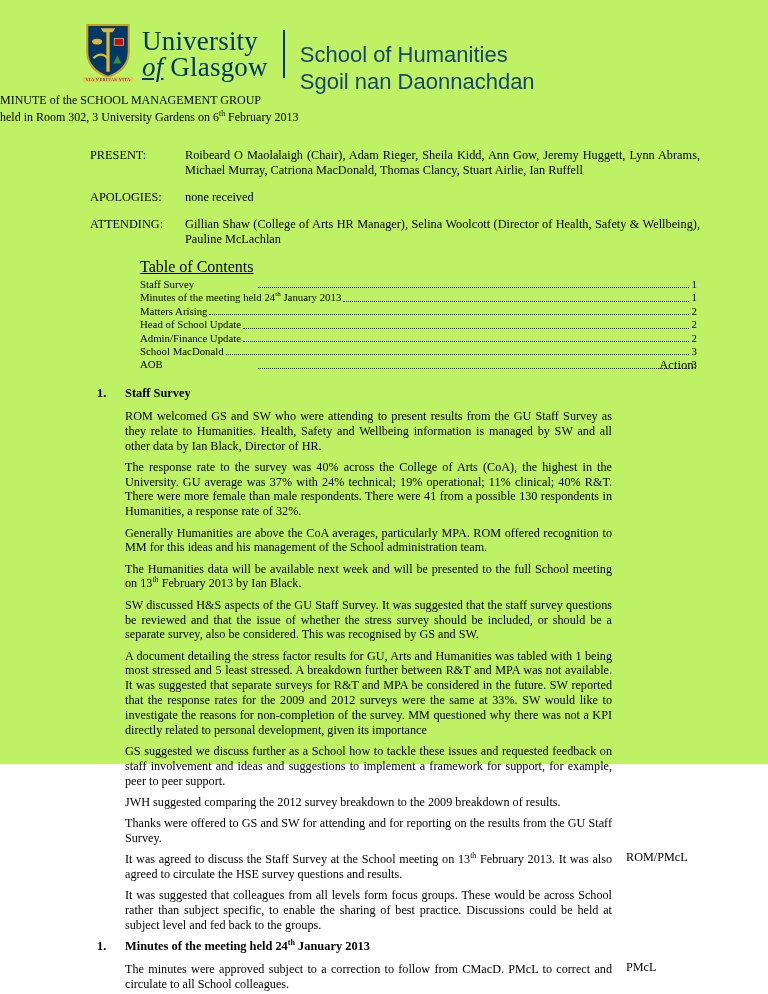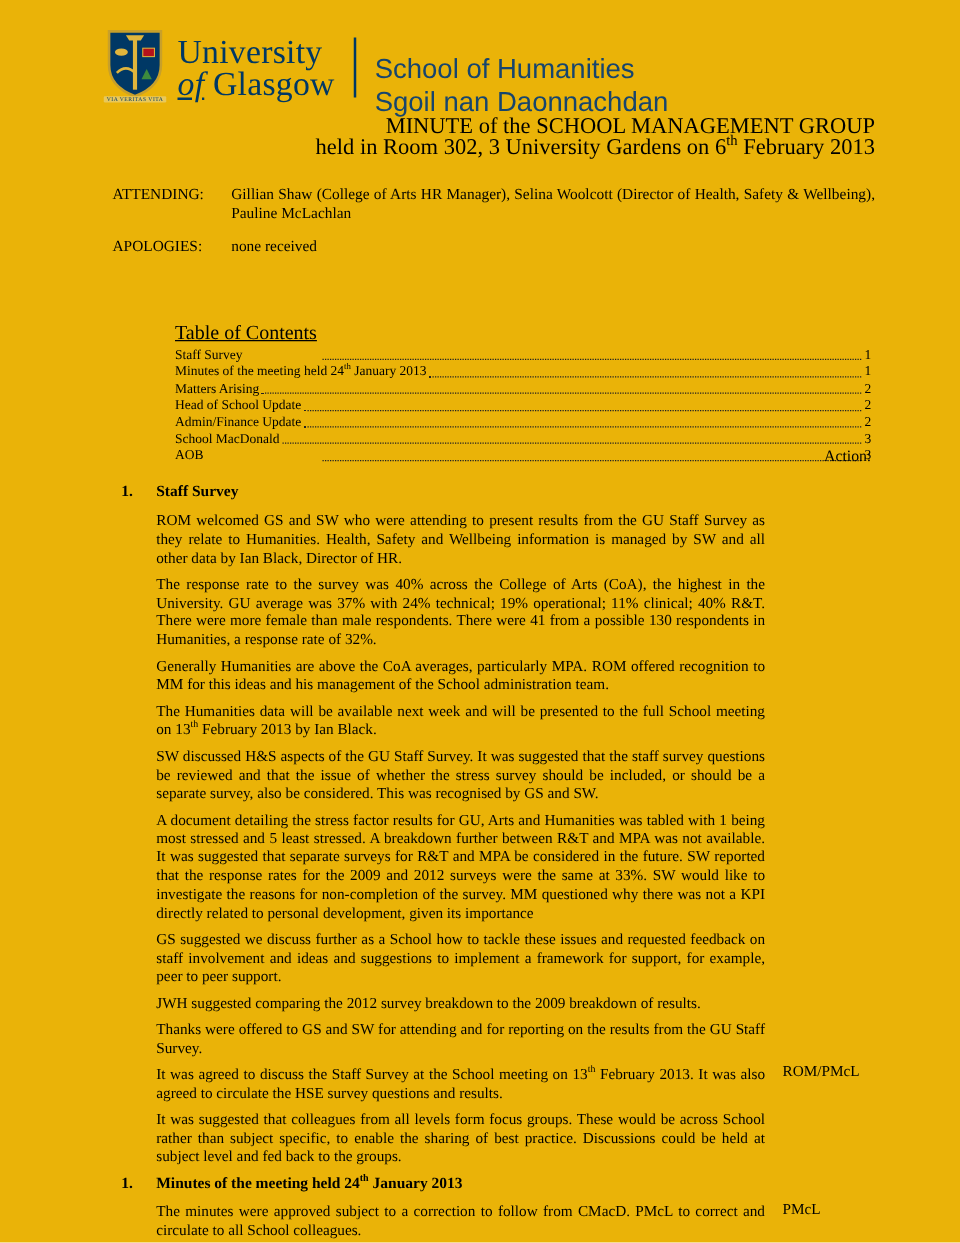--- a/index.html
+++ b/index.html
@@ -4,21 +4,21 @@
 <style>
   * { margin: 0; padding: 0; box-sizing: border-box; }
   html, body { background: #ffffff; }
   body {
     width: 768px; height: 994px;
     font-family: "Liberation Serif", "DejaVu Serif", serif;
     color: #000;
     position: relative;
     overflow: hidden;
   }
-  .page { position: relative; width: 768px; height: 994px; background: #eab308; }
+  .page { position: relative; width: 768px; height: 764px; background: #bef264; }
 
   
   .logo-row {
     position: absolute; top: 13px; left: 85px;
     display: flex; align-items: center; gap: 11px;
   }
   .crest { width: 46px; height: 62px; display: flex; flex-direction: column; align-items: center; }
   .motto-ribbon {
     margin-top: -2px;
     font-family: "Liberation Serif", serif;
@@ -31,21 +31,21 @@
   .wordmark .of { font-style: italic; text-decoration: underline; }
   .logo-divider { width: 2px; height: 48px; background: #003865; margin: 0 4px; }
   .school-block {
     font-family: "Liberation Sans", "DejaVu Sans", sans-serif;
     color: #17456e; font-size: 22px; line-height: 27px; font-weight: 400; margin-top: 28px;
   }
 
   
   .doc-title {
     position: absolute; top: 92px; left: 0; width: 700px;
-    text-align: right; font-size: 18px; line-height: 16.5px;
+    font-size: 12px; line-height: 16.5px;
   }
   sup { font-size: 0.65em; vertical-align: super; line-height: 0; }
 
   
   .attendance { position: absolute; top: 148px; left: 90px; width: 610px; }
   .att-row { display: flex; margin-bottom: 12px; font-size: 12.3px; line-height: 15px; }
   .att-label { flex: 0 0 95px; }
   .att-text { flex: 1 1 auto; text-align: justify; }
 
   
@@ -108,26 +108,30 @@
     </div>
   </header>
 
   <div class="doc-title">
     <div>MINUTE of the SCHOOL MANAGEMENT GROUP</div>
     <div>held in Room 302, 3 University Gardens on 6<sup>th</sup> February 2013</div>
   </div>
 
   <section class="attendance" id="attendance">
       <div class="att-row">
-        <div class="att-label">ATTENDING:</div>
-        <div class="att-text">Gillian Shaw (College of Arts HR Manager), Selina Woolcott (Director of Health, Safety &amp; Wellbeing), Pauline McLachlan</div>
+        <div class="att-label">PRESENT:</div>
+        <div class="att-text">Roibeard O Maolalaigh (Chair), Adam Rieger, Sheila Kidd, Ann Gow, Jeremy Huggett, Lynn Abrams, Michael Murray, Catriona MacDonald, Thomas Clancy, Stuart Airlie, Ian Ruffell</div>
       </div>
       <div class="att-row">
         <div class="att-label">APOLOGIES:</div>
         <div class="att-text">none received</div>
+      </div>
+      <div class="att-row">
+        <div class="att-label">ATTENDING:</div>
+        <div class="att-text">Gillian Shaw (College of Arts HR Manager), Selina Woolcott (Director of Health, Safety &amp; Wellbeing), Pauline McLachlan</div>
       </div>
     </section>
 
   <section class="toc">
     <div class="toc-title">Table of Contents</div>
     <div id="toc-items">
         <div class="toc-item">
           <span class="toc-label tabbed">Staff Survey</span>
           <span class="toc-dots"></span>
           <span class="toc-page">1</span>

